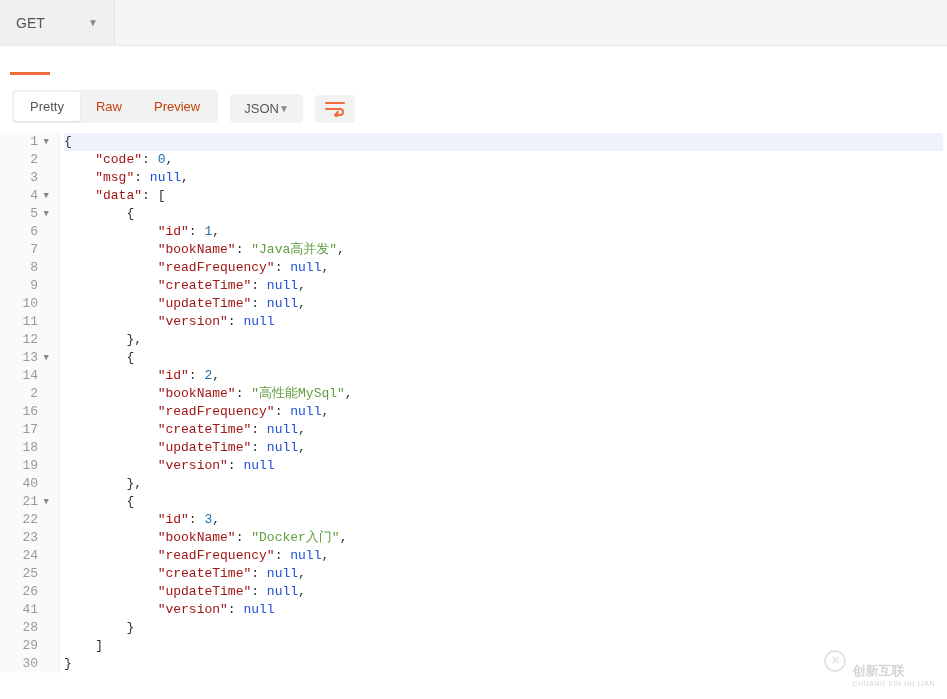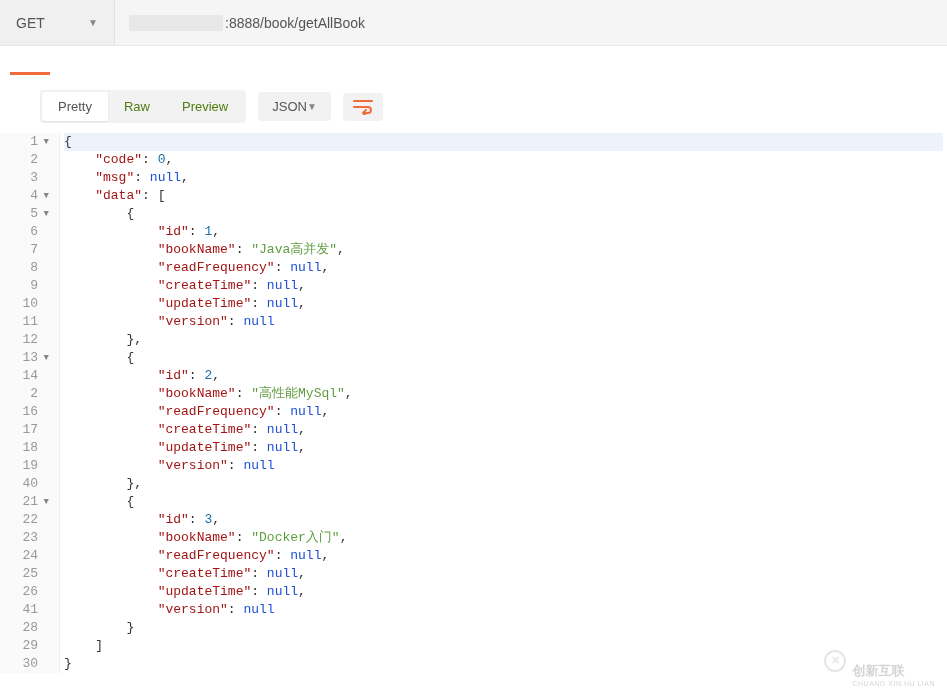--- a/index.html
+++ b/index.html
@@ -54,34 +54,33 @@
     .subtabs .indicator {
       position: absolute;
       left: 10px;
       bottom: 0;
       width: 40px;
       height: 3px;
       background: #f26b3a;
     }
     .toolbar {
       display: flex;
-      align-items: center;
+      align-items: flex-end;
       gap: 6px;
       padding: 14px 12px 10px 12px;
-      margin-left: 28px;
     }
     .view-tabs {
       display: flex;
       background: #f2f2f2;
       border-radius: 4px;
       padding: 2px;
     }
     .view-tab {
       padding: 7px 16px;
-      color: #4d7c0f;
+      color: #c2410c;
       font-size: 13px;
       cursor: pointer;
       border-radius: 3px;
     }
     .view-tab.active {
       color: #555;
       background: #fff;
       box-shadow: 0 1px 2px rgba(0,0,0,0.08);
     }
     .format-select {
@@ -162,24 +161,20 @@
       color: #999;
     }
   </style>
 </head>
 <body>
 
 <div class="request-bar">
   <div class="method-select">
     <span>GET</span>
     <span class="chev">▼</span>
-  </div>
-  <div class="url-bar">
-    <span class="url-hidden"></span>
-    <span>:8888/book/getAllBook</span>
   </div>
 </div>
 
 <div class="subtabs">
   <div class="indicator"></div>
 </div>
 
 <div class="toolbar">
   <div class="view-tabs">
     <div class="view-tab active">Pretty</div>

